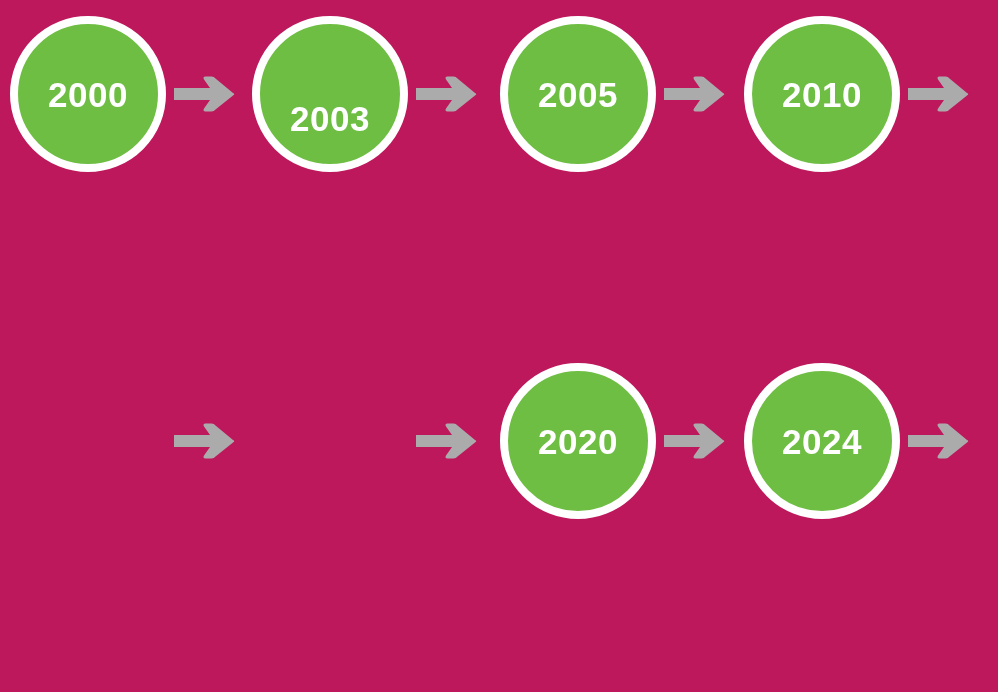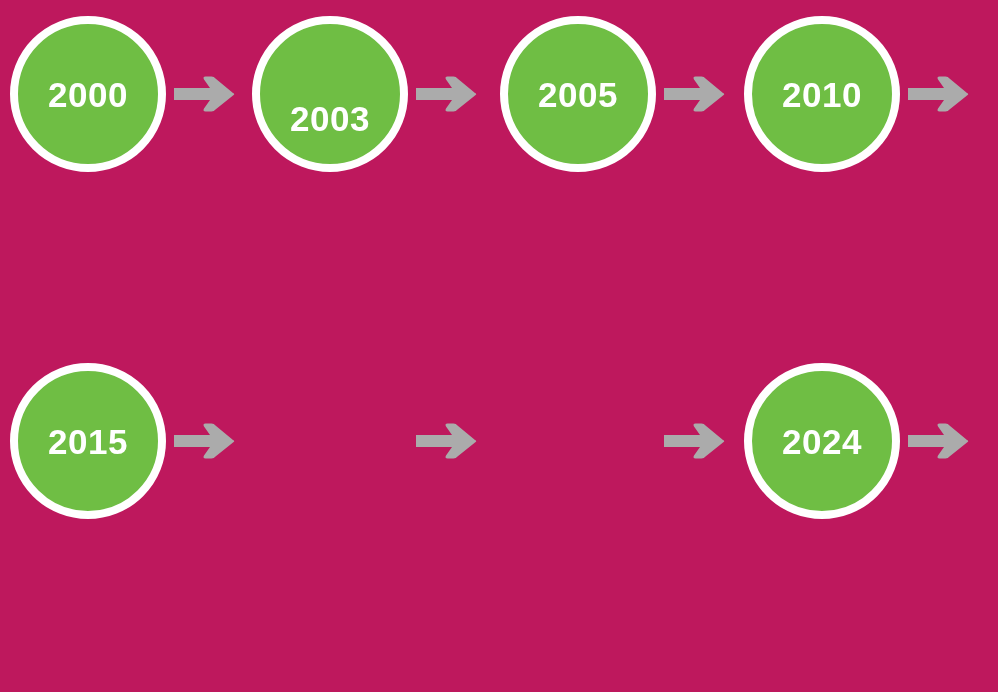--- a/index.html
+++ b/index.html
@@ -119,34 +119,34 @@
         </div>
       </div>
       <div class="flow-arrow" style="left: 908px; width: 90px;">
         <svg width="62" height="36" viewBox="0 0 62 36" xmlns="http://www.w3.org/2000/svg" aria-hidden="true">
           <path d="M0 12 H36 L30 3.5 Q28.5 0.5 31.5 0.5 L37.5 0.5 Q40 0.5 41.5 2.5 L59 17 Q61.5 18 59 19.5 L41.5 33.5 Q40 35.5 37.5 35.5 L31.5 35.5 Q28.5 35.5 30 32.5 L36 24 H0 Z" fill="#ababab"></path>
         </svg>
       </div>
     </div>
 
   <div class="timeline-row row-2">
-      <div class="node-group" style="left: 10px; width: 156px;">
-        <div class="node-circle" style="background: rgb(111, 190, 68); border-color: rgb(255, 255, 255);">
-          <span class="node-label" style="color: rgb(255, 255, 255);">2015</span>
-        </div>
-      </div>
       <div class="flow-arrow" style="left: 174px; width: 62px;">
         <svg width="62" height="36" viewBox="0 0 62 36" xmlns="http://www.w3.org/2000/svg" aria-hidden="true">
           <path d="M0 12 H36 L30 3.5 Q28.5 0.5 31.5 0.5 L37.5 0.5 Q40 0.5 41.5 2.5 L59 17 Q61.5 18 59 19.5 L41.5 33.5 Q40 35.5 37.5 35.5 L31.5 35.5 Q28.5 35.5 30 32.5 L36 24 H0 Z" fill="#ababab"></path>
         </svg>
       </div>
       <div class="flow-arrow" style="left: 416px; width: 62px;">
         <svg width="62" height="36" viewBox="0 0 62 36" xmlns="http://www.w3.org/2000/svg" aria-hidden="true">
           <path d="M0 12 H36 L30 3.5 Q28.5 0.5 31.5 0.5 L37.5 0.5 Q40 0.5 41.5 2.5 L59 17 Q61.5 18 59 19.5 L41.5 33.5 Q40 35.5 37.5 35.5 L31.5 35.5 Q28.5 35.5 30 32.5 L36 24 H0 Z" fill="#ababab"></path>
         </svg>
+      </div>
+      <div class="node-group" style="left: 500px; width: 156px;">
+        <div class="node-circle" style="background: rgb(111, 190, 68); border-color: rgb(255, 255, 255);">
+          <span class="node-label" style="color: rgb(255, 255, 255);">2020</span>
+        </div>
       </div>
       <div class="flow-arrow" style="left: 664px; width: 62px;">
         <svg width="62" height="36" viewBox="0 0 62 36" xmlns="http://www.w3.org/2000/svg" aria-hidden="true">
           <path d="M0 12 H36 L30 3.5 Q28.5 0.5 31.5 0.5 L37.5 0.5 Q40 0.5 41.5 2.5 L59 17 Q61.5 18 59 19.5 L41.5 33.5 Q40 35.5 37.5 35.5 L31.5 35.5 Q28.5 35.5 30 32.5 L36 24 H0 Z" fill="#ababab"></path>
         </svg>
       </div>
       <div class="node-group" style="left: 744px; width: 156px;">
         <div class="node-circle" style="background: rgb(111, 190, 68); border-color: rgb(255, 255, 255);">
           <span class="node-label" style="color: rgb(255, 255, 255);">2024</span>
         </div>

